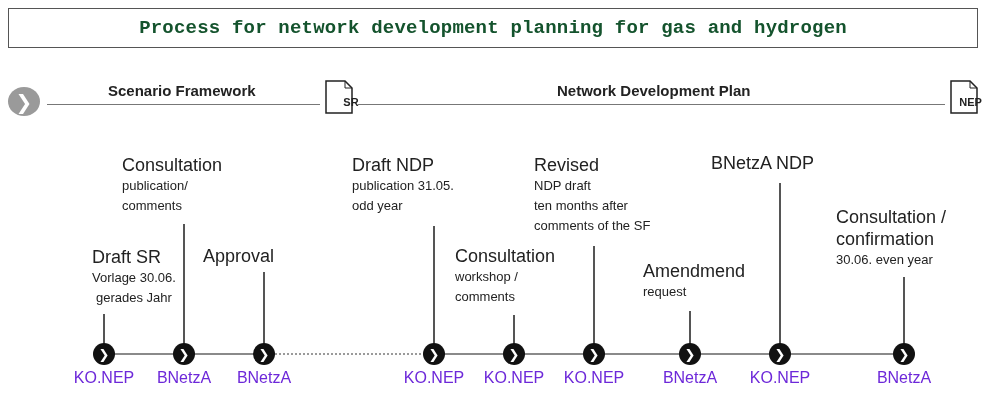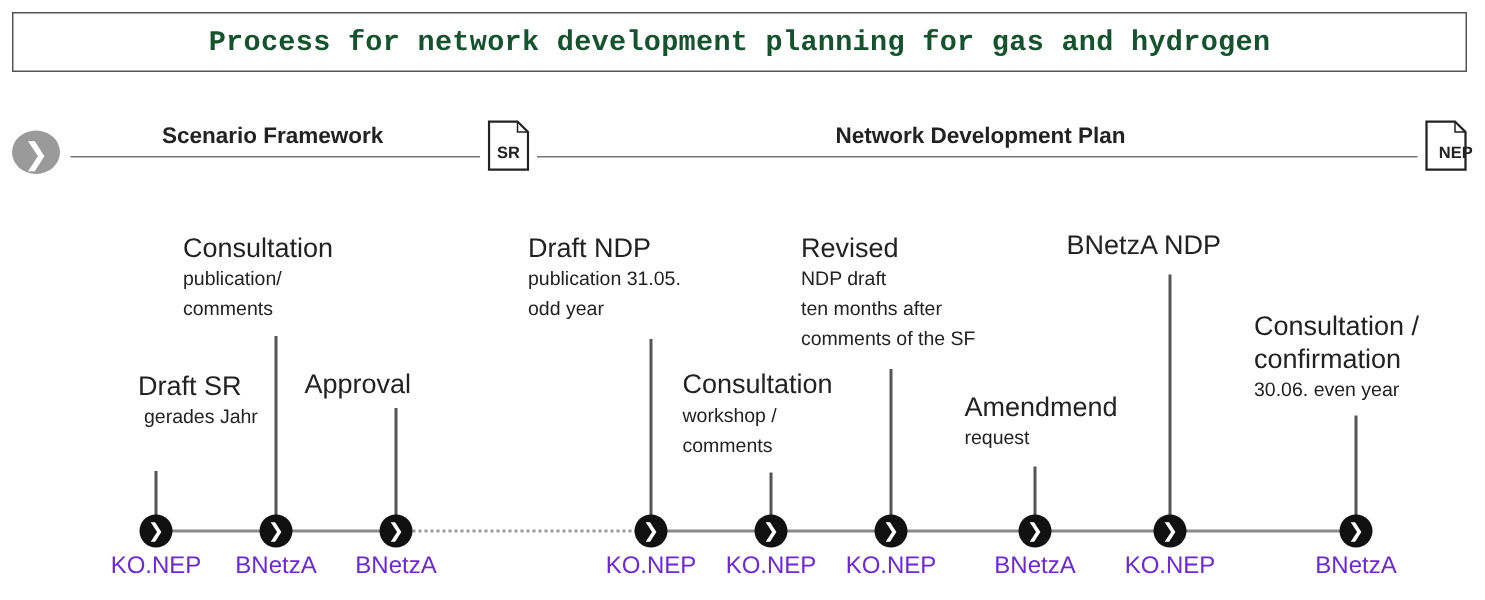--- a/index.html
+++ b/index.html
@@ -24,21 +24,21 @@
 </head>
 <body>
 
 <div class="title-box">
   <span>Process for network development planning for gas and hydrogen</span>
 </div>
 
 <div class="start-circle">❯</div>
 <div class="phase-line" style="left:47px;top:104px;width:273px;"></div>
 <div class="phase-label" style="left:108px;top:82px;">Scenario Framework</div>
-<div class="doc" style="left:325px;top:80px;">
+<div class="doc" style="left:325px;top:80px;padding-left:24px;">
   <svg width="28" height="34">
       <path d="M1 1 H20 L27 8 V33 H1 Z" fill="#fff" stroke="#222" stroke-width="1.5"></path>
       <path d="M20 1 V8 H27" fill="none" stroke="#222" stroke-width="1"></path>
     </svg>
   <span>SR</span>
 </div>
 <div class="phase-line" style="left:358px;top:104px;width:587px;"></div>
 <div class="phase-label" style="left:557px;top:82px;">Network Development Plan</div>
 <div class="doc" style="left:950px;top:80px;padding-left:13px;">
   <svg width="28" height="34">
@@ -77,20 +77,21 @@
 <div class="actor" style="left:264px;">BNetzA</div>
 <div class="actor" style="left:434px;">KO.NEP</div>
 <div class="actor" style="left:514px;">KO.NEP</div>
 <div class="actor" style="left:594px;">KO.NEP</div>
 <div class="actor" style="left:690px;">BNetzA</div>
 <div class="actor" style="left:780px;">KO.NEP</div>
 <div class="actor" style="left:904px;">BNetzA</div>
 
 <div class="step" style="left:60px;top:246px;margin-left:32px;">
   <div class="h">Draft SR</div>
+  <div class="s">Vorlage 30.06.</div>
   <div class="s" style="padding-left:4px;">gerades Jahr</div>
 </div>
 <div class="step" style="left:122px;top:154px;">
   <div class="h">Consultation</div>
   <div class="s">publication/</div>
   <div class="s">comments</div>
 </div>
 <div class="step" style="left:203px;top:245px;">
   <div class="h">Approval</div>
 </div>

